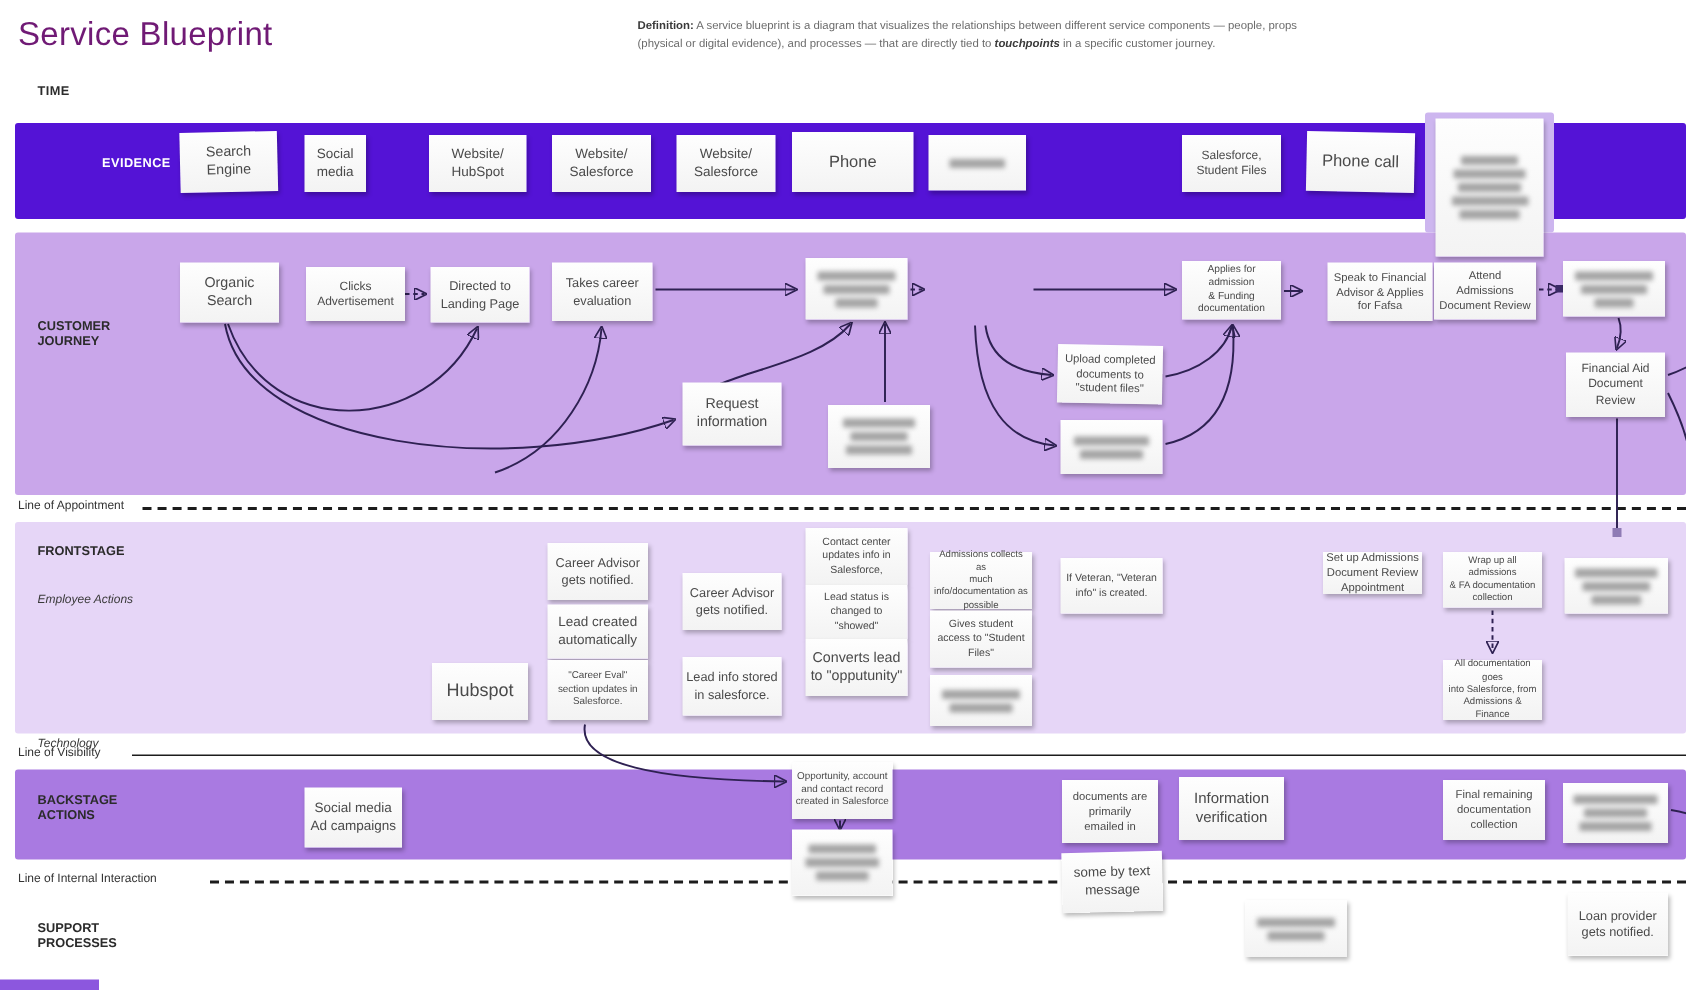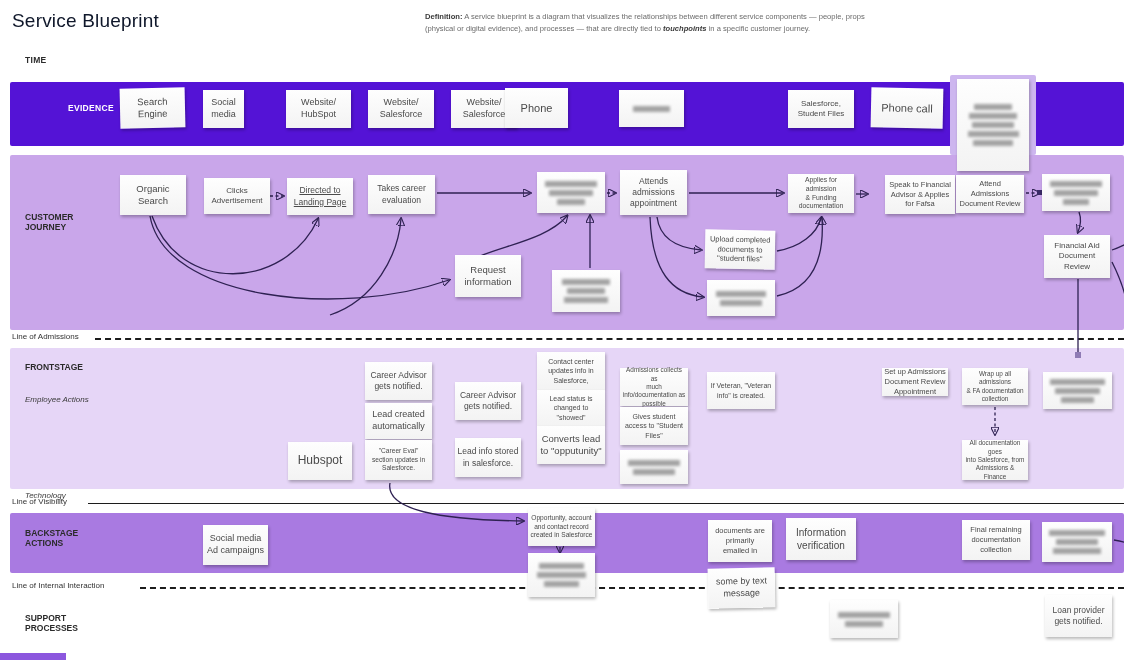--- a/index.html
+++ b/index.html
@@ -1,20 +1,20 @@
 <!DOCTYPE html>
 <html><head>
 <meta charset="utf-8">
 <style>
   html,body{margin:0;padding:0;background:#fff;}
   #stage{position:relative;width:1124px;height:660px;background:#ffffff;overflow:hidden;
          font-family:"Liberation Sans", sans-serif;}
   .abs{position:absolute;}
   
-  .title{left:12px;top:10px;font-size:19px;color:#0f172a;letter-spacing:.2px;}
+  .title{left:12px;top:10px;font-size:22px;color:#701a75;letter-spacing:.2px;}
   .definition{left:425px;top:11px;width:452px;font-size:7.6px;line-height:1.55;color:#6b6b6b;}
   .definition b{color:#3a3a3a;}
   .time-label{left:25px;top:55px;font-size:8.5px;font-weight:bold;color:#2c2c2c;letter-spacing:.3px;}
   
   .band{left:10px;width:1114px;border-radius:2px;z-index:1;}
   .band-evidence{top:82px;height:64px;background:#5413d6;}
   .band-journey{top:155px;height:175px;background:#c9a6ea;}
   .band-frontstage{top:348px;height:141px;background:#e6d6f7;}
   .band-backstage{top:513px;height:60px;background:#a97ae1;}
   .band-stub{left:0;top:653px;width:66px;height:7px;background:#8c57de;z-index:1;}
@@ -60,21 +60,21 @@
   <div class="abs band-label" style="left:25px;top:212px;">CUSTOMER
 JOURNEY</div>
   <div class="abs band-label" style="left:25px;top:362px;">FRONTSTAGE</div>
   <div class="abs sub-label" style="left:25px;top:395px;">Employee Actions</div>
   <div class="abs sub-label" style="left:25px;top:452px;margin-top:39px;">Technology</div>
   <div class="abs band-label" style="left:25px;top:528px;">BACKSTAGE
 ACTIONS</div>
   <div class="abs band-label" style="left:25px;top:613px;">SUPPORT
 PROCESSES</div>
 
-  <div class="abs sep-label" style="left:12px;top:332px;">Line of Admissions</div>
+  <div class="abs sep-label" style="left:12px;top:332px;">Line of Appointment</div>
   <div class="abs sepline" style="left:95px;top:338px;width:1029px;"></div>
   <div class="abs sep-label" style="left:12px;top:497px;">Line of Visibility</div>
   <div class="abs sepline solid" style="left:88px;top:503px;width:1036px;"></div>
   <div class="abs sep-label" style="left:12px;top:581px;">Line of Internal Interaction</div>
   <div class="abs sepline" style="left:140px;top:587px;width:984px;"></div>
 
   <svg class="overlay" width="1124" height="660">
     <defs>
       <marker id="ah" viewBox="0 0 10 10" refX="8" refY="5" markerWidth="6.5" markerHeight="6.5" orient="auto-start-reverse">
         <path d="M0,0 L10,5 L0,10 z" fill="#2e2152" stroke="none"></path>
@@ -111,40 +111,37 @@
   <div class="note rot-l" style="left:120px;top:88px;width:65px;height:40px;font-size:9.5px;">Search
 Engine</div>
   <div class="note" style="left:203px;top:90px;width:41px;height:38px;font-size:9px;">Social
 media</div>
   <div class="note" style="left:286px;top:90px;width:65px;height:38px;font-size:9px;">Website/
 HubSpot</div>
   <div class="note" style="left:368px;top:90px;width:66px;height:38px;font-size:9px;">Website/
 Salesforce</div>
   <div class="note" style="left:451px;top:90px;width:66px;height:38px;font-size:9px;">Website/
 Salesforce</div>
-  <div class="note" style="left:505px;top:88px;width:63px;height:40px;font-size:11px;">Phone</div>
+  <div class="note" style="left:528px;top:88px;width:81px;height:40px;font-size:11px;">Phone</div>
   <div class="note" style="left:619px;top:90px;width:65px;height:37px;"><span class="redact"><i style="width:60%"></i></span></div>
   <div class="note" style="left:788px;top:90px;width:66px;height:38px;font-size:8px;">Salesforce,
 Student Files</div>
   <div class="note rot-r" style="left:871px;top:88px;width:72px;height:40px;font-size:11px;">Phone call</div>
   <div class="abs halo" style="left:950px;top:75px;width:86px;height:80px;"></div>
   <div class="note" style="left:957px;top:79px;width:72px;height:92px;"><span class="redact"><i style="width:55%"></i><i style="width:70%"></i><i style="width:62%"></i><i style="width:75%"></i><i style="width:58%"></i></span></div>
 
   <div class="note" style="left:120px;top:175px;width:66px;height:40px;font-size:9.5px;">Organic
 Search</div>
   <div class="note" style="left:204px;top:178px;width:66px;height:36px;font-size:8px;">Clicks
 Advertisement</div>
-  <div class="note" style="left:287px;top:178px;width:66px;height:37px;font-size:8.5px;text-decoration:underline;">Directed to
+  <div class="note" style="left:287px;top:178px;width:66px;height:37px;font-size:8.5px;">Directed to
 Landing Page</div>
   <div class="note" style="left:368px;top:175px;width:67px;height:39px;font-size:8.5px;">Takes career
 evaluation</div>
   <div class="note" style="left:537px;top:172px;width:68px;height:41px;"><span class="redact"><i style="width:80%"></i><i style="width:70%"></i><i style="width:45%"></i></span></div>
-  <div class="note" style="left:620px;top:170px;width:67px;height:45px;font-size:8.5px;">Attends
-admissions
-appointment</div>
   <div class="note" style="left:788px;top:174px;width:66px;height:39px;font-size:6.8px;">Applies for admission
 &amp; Funding
 documentation</div>
   <div class="note" style="left:871px;top:175px;width:70px;height:39px;font-size:7.5px;margin-left:14px;">Speak to Financial
 Advisor &amp; Applies
 for Fafsa</div>
   <div class="note" style="left:956px;top:175px;width:68px;height:38px;font-size:7.5px;">Attend
 Admissions
 Document Review</div>
   <div class="note" style="left:1042px;top:174px;width:68px;height:37px;"><span class="redact"><i style="width:82%"></i><i style="width:68%"></i><i style="width:40%"></i></span></div>

